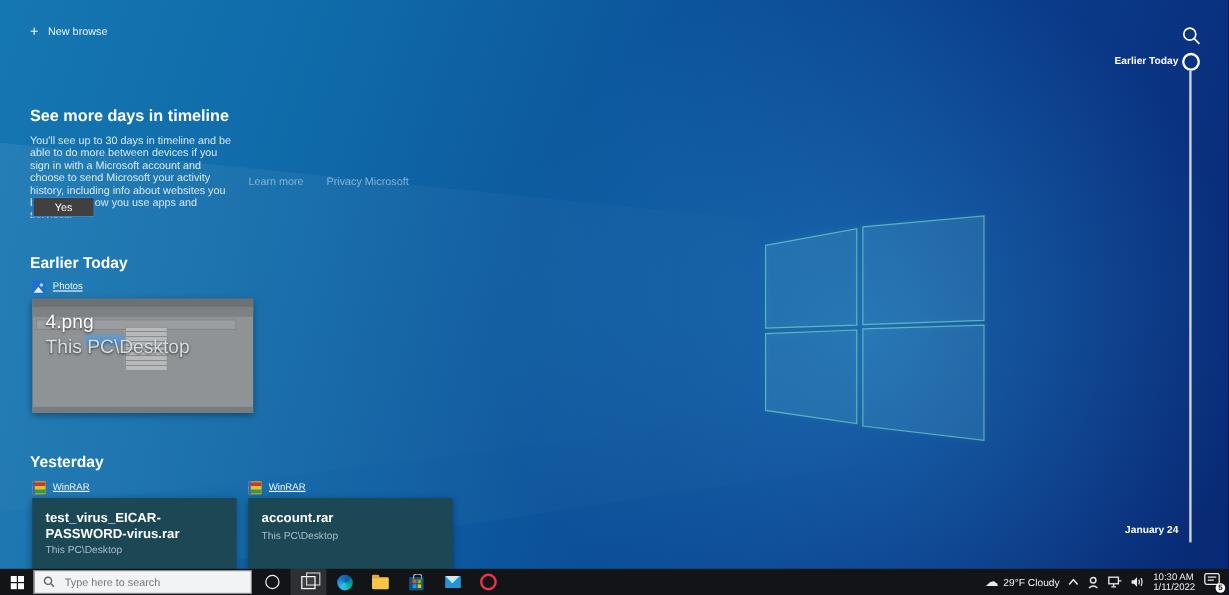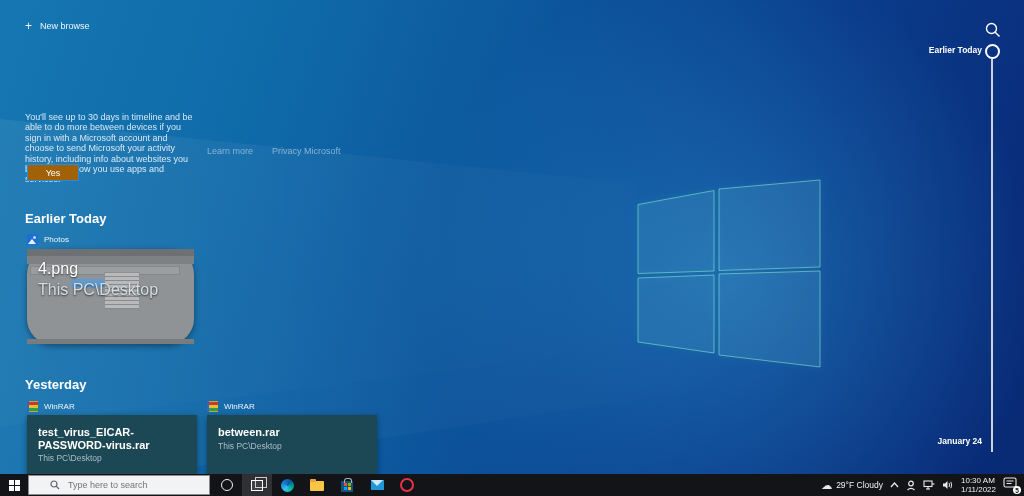--- a/index.html
+++ b/index.html
@@ -41,30 +41,30 @@
   .promo-right{position:absolute;left:207px;top:112px;width:168px;font-size:9px;line-height:10.4px;
                color:#d9e9f4;}
   .promo-links{position:absolute;left:207px;top:146px;font-size:9px;color:#86b3d6;display:flex;gap:19px;}
   .promo-links span{cursor:default;}
   .yes-btn{position:absolute;left:27px;top:164px;width:52px;height:17px;background:#0078d7;
            border:1px solid #2a8ada;color:#fff;font-size:9px;display:flex;align-items:center;
            justify-content:center;box-sizing:border-box;}
 
   
   .sec-head{position:absolute;font-size:13px;font-weight:bold;color:#fff;}
-  .app-row{position:absolute;display:flex;align-items:center;gap:6px;font-size:8px;color:#eef4f8;}
+  .app-row{position:absolute;display:flex;align-items:flex-start;gap:6px;font-size:8px;color:#eef4f8;text-decoration:underline;}
   .card{position:absolute;width:170px;background:#1c4754;box-shadow:0 2px 6px rgba(0,0,0,.4);
         overflow:hidden;box-sizing:border-box;}
   .card .c-title{font-weight:bold;font-size:11px;line-height:12.5px;color:#fff;
                  margin:11px 11px 2px 11px;word-wrap:break-word;}
   .card .c-path{font-size:8.5px;color:#a9bdc7;margin:1px 11px;}
 
   
-  .thumb{position:absolute;left:27px;top:249px;width:167px;height:95px;background:#8f9396;
-         box-shadow:0 2px 6px rgba(0,0,0,.4);border-radius:25px;}
+  .thumb{position:absolute;left:27px;top:249px;width:184px;height:95px;background:#8f9396;
+         box-shadow:0 2px 6px rgba(0,0,0,.4);}
   .t-titlebar{position:absolute;left:0;top:0;right:0;height:7px;background:#6e7173;}
   .t-menubar{position:absolute;left:0;top:7px;right:0;height:8px;background:#7d8183;}
   .t-addr{position:absolute;left:3px;top:17px;right:14px;height:7px;background:#9b9ea0;
           border:1px solid #85888a;}
   .t-sel{position:absolute;left:44px;top:30px;width:44px;height:9px;background:#5b9bd5;opacity:.85;}
   .t-menu{position:absolute;left:77px;top:23px;width:34px;height:36px;background:#b7b9ba;
           border:1px solid #8d9091;
           background-image:repeating-linear-gradient(to bottom,rgba(255,255,255,0) 0 3px,rgba(90,95,97,.5) 3px 4px);}
   .t-status{position:absolute;left:0;bottom:0;right:0;height:5px;background:#797c7e;}
   .t-overlay{position:absolute;left:11px;top:11px;z-index:2;}
@@ -85,21 +85,21 @@
   .rar-ic:after{content:"";position:absolute;left:0;top:0;bottom:0;width:2px;background:#3a62c0;}
 
   
   .taskbar{position:absolute;left:0;top:474px;width:1024px;height:22px;background:#121418;
            display:flex;align-items:center;z-index:5;}
   .tb-start{width:28px;height:22px;display:flex;align-items:center;justify-content:center;}
   .win-glyph{display:grid;grid-template-columns:5px 5px;grid-template-rows:5px 5px;gap:1px;}
   .win-glyph b{background:#fff;}
   .tb-search{position:absolute;left:28px;top:1px;width:182px;height:20px;background:#f2f3f4;
              border:1px solid #8a8a8a;box-sizing:border-box;display:flex;align-items:center;gap:6px;
-             padding-left:21px;}
+             padding-left:7px;}
   .tb-search input{border:0;outline:0;background:transparent;font-size:9px;color:#3c4043;width:130px;
              font-family:"Liberation Sans",sans-serif;}
   .tb-icons{position:absolute;left:212px;top:0;height:22px;display:flex;align-items:center;}
   .tb-btn{width:30px;height:22px;display:flex;align-items:center;justify-content:center;}
   .tb-btn.active{background:rgba(255,255,255,.12);}
   .cortana{width:10px;height:10px;border:1.5px solid #f2f2f2;border-radius:50%;}
   .taskview{position:relative;width:10px;height:9px;border:1px solid #fff;background:rgba(255,255,255,.08);}
   .taskview:after{content:"";position:absolute;left:3px;top:-4px;width:10px;height:9px;
                   border:1px solid rgba(255,255,255,.75);}
   .edge{width:13px;height:13px;border-radius:50%;
@@ -156,26 +156,27 @@
   <svg class="tl-search" viewBox="0 0 18 18">
     <circle cx="7.5" cy="7.5" r="5" fill="none" stroke="#fff" stroke-width="1.4"></circle>
     <line x1="11.2" y1="11.2" x2="15.5" y2="15.5" stroke="#fff" stroke-width="1.4"></line>
   </svg>
 
   <div class="rail-label">Earlier Today</div>
   <div class="rail-circle"></div>
   <div class="rail-line"></div>
   <div class="rail-end">January 24</div>
 
+  <div class="promo-title">See more days in timeline</div>
   <div class="promo-left">You'll see up to 30 days in timeline and be able to do more between devices if you sign in with a Microsoft account and choose to send Microsoft your activity history, including info about websites you browse and how you use apps and services.</div>
   <div class="promo-links">
     <span>Learn more</span>
     <span>Privacy Microsoft</span>
   </div>
-  <div class="yes-btn accent-bg" style="background: #a16207;">Yes</div>
+  <div class="yes-btn accent-bg" style="background: #404040;">Yes</div>
 
   <div class="sec-head" style="left:25px;top:211px;">Earlier Today</div>
 
   <div class="app-row" style="left:27px;top:234px;">
     <span class="photos-ic"></span>
     <span>Photos</span>
   </div>
 
   <div class="thumb">
     <div class="t-titlebar"></div>
@@ -207,21 +208,21 @@
 
   <div class="app-row" style="left:207px;top:401px;">
     <span class="rar-ic">
         <i class="r1"></i>
         <i class="r2"></i>
         <i class="r3"></i>
       </span>
     <span>WinRAR</span>
   </div>
   <div class="card" style="left:207px;top:415px;height:63px;">
-    <div class="c-title">between.rar</div>
+    <div class="c-title">account.rar</div>
     <div class="c-path">This PC\Desktop</div>
   </div>
 
   <div class="taskbar">
     <div class="tb-start">
       <span class="win-glyph">
           <b></b>
           <b></b>
           <b></b>
           <b></b>

